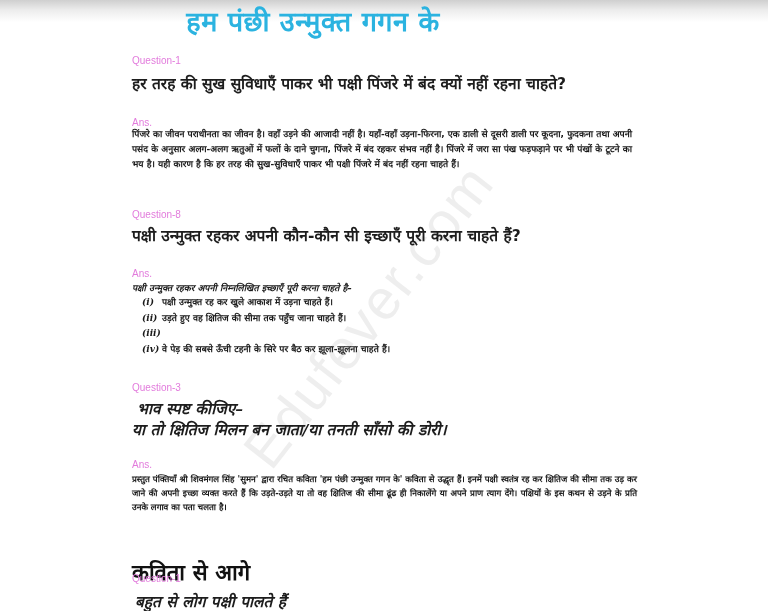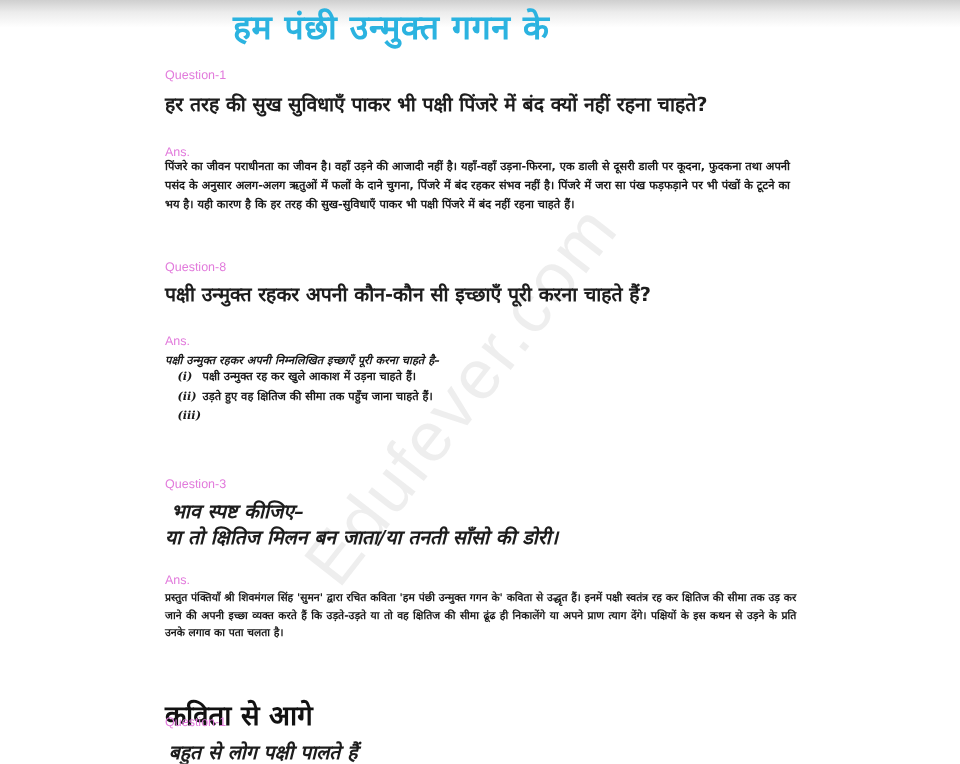--- a/index.html
+++ b/index.html
@@ -62,20 +62,24 @@
     <span class="list-num">(i)</span>
     <span>पक्षी उन्मुक्त रह कर खुले आकाश में उड़ना चाहते हैं।</span>
   </div>
   <div class="list-item">
     <span class="list-num">(ii)</span>
     <span>उड़ते हुए वह क्षितिज की सीमा तक पहुँच जाना चाहते हैं।</span>
   </div>
   <div class="list-item">
     <span class="list-num">(iii)</span>
   </div>
+  <div class="list-item">
+    <span class="list-num">(iv)</span>
+    <span>वे पेड़ की सबसे ऊँची टहनी के सिरे पर बैठ कर झूला-झूलना चाहते हैं।</span>
+  </div>
 </div>
 
 <div class="label" style="top:382px;">Question-3</div>
 <div class="question italic" style="top:397px; left:137px;">भाव स्पष्ट कीजिए–</div>
 <div class="question italic" style="top:418px;">या तो क्षितिज मिलन बन जाता/या तनती साँसो की डोरी।</div>
 <div class="label" style="top:459px;">Ans.</div>
 <p class="answer" style="top:472px; width:505px; font-size:8.5px; line-height:14px;">प्रस्तुत पंक्तियाँ श्री शिवमंगल सिंह 'सुमन' द्वारा रचित कविता 'हम पंछी उन्मुक्त गगन के' कविता से उद्धृत हैं। इनमें पक्षी स्वतंत्र रह कर क्षितिज की सीमा तक उड़ कर जाने की अपनी इच्छा व्यक्त करते हैं कि उड़ते-उड़ते या तो वह क्षितिज की सीमा ढूंढ ही निकालेंगे या अपने प्राण त्याग देंगे। पक्षियों के इस कथन से उड़ने के प्रति उनके लगाव का पता चलता है।</p>
 
 <h2 class="section-heading">कविता से आगे</h2>
 <div class="label" style="top:573px;">Question-1</div>

